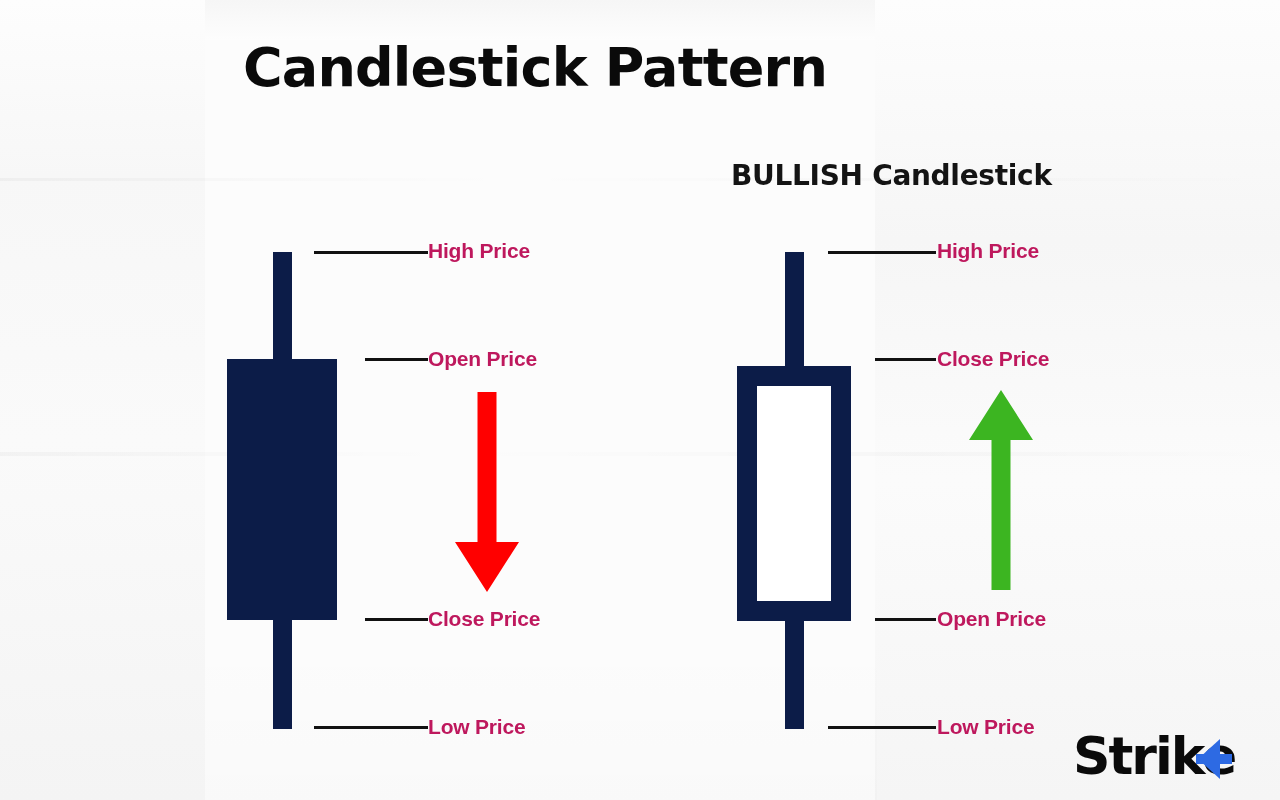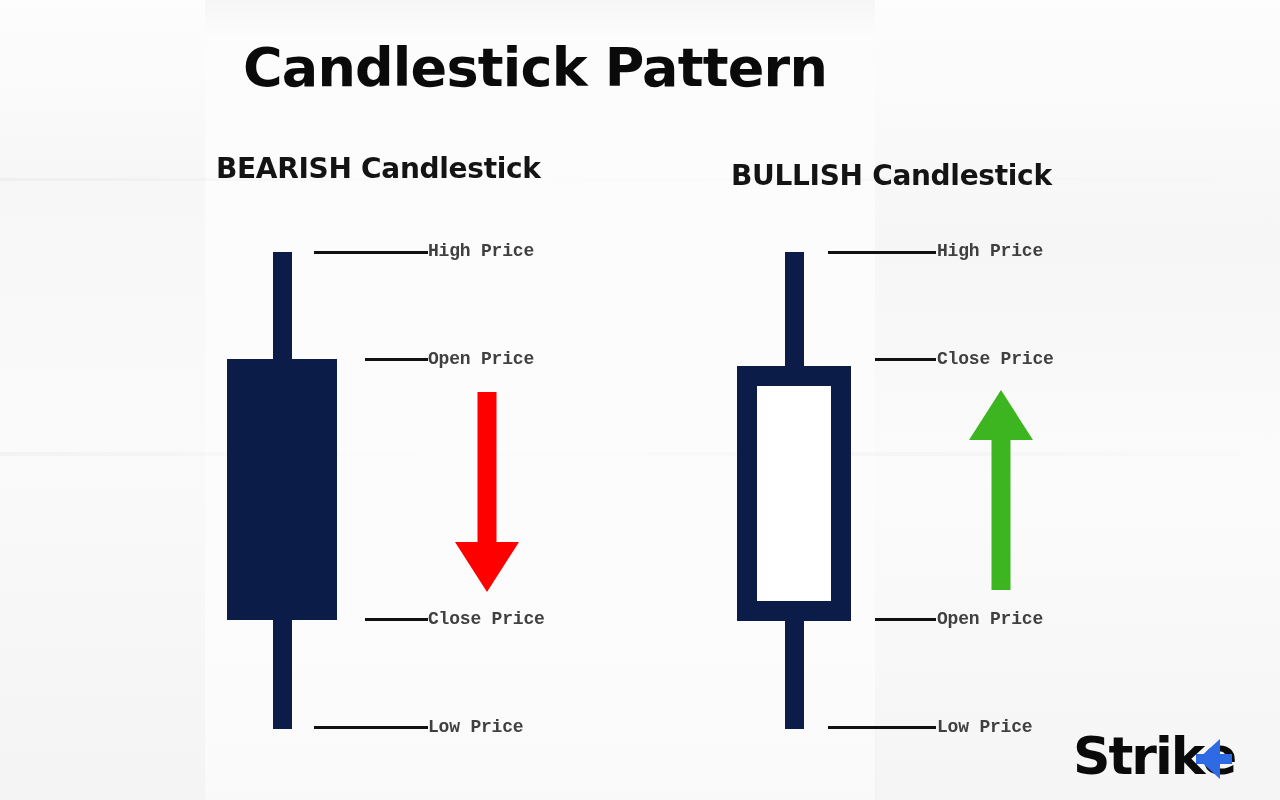--- a/index.html
+++ b/index.html
@@ -107,25 +107,25 @@
   #bullish-wick-lower { left: 785px; top: 619px;  height: 110px; }
 
   
   .leader {
     position: absolute;
     height: 3px;
     background: #111111;
   }
   .plabel {
     position: absolute;
-    font-size: 18px;
+    font-size: 21px;
     font-weight: 600;
-    color: #404040;
+    color: #be185d;
     white-space: nowrap;
-    font-family: Liberation Mono, monospace;
+    font-family: Liberation Sans, sans-serif;
     letter-spacing: -0.2px;
     transform: translateY(-50%);
   }
 
   
   #lead-l-high  { left: 314px; top: 251px; width: 114px; }
   #lead-l-open  { left: 365px; top: 358px; width: 63px;  }
   #lead-l-close { left: 365px; top: 618px; width: 63px;  }
   #lead-l-low   { left: 314px; top: 726px; width: 114px; }
 
@@ -194,21 +194,20 @@
 
   <div class="bg-wash wash-a"></div>
   <div class="bg-wash wash-b"></div>
   <div class="bg-wash wash-c"></div>
   <div class="bg-wash wash-d"></div>
   <div class="bg-wash wash-e"></div>
   <div class="bg-wash wash-f"></div>
 
   <div id="title">Candlestick Pattern</div>
 
-  <div class="subtitle" id="sub-bearish">BEARISH Candlestick</div>
   <div class="subtitle" id="sub-bullish">BULLISH Candlestick</div>
 
   <div class="wick" id="bearish-wick-upper"></div>
   <div class="body-solid" id="bearish-body"></div>
   <div class="wick" id="bearish-wick-lower"></div>
 
   <div class="leader" id="lead-l-high"></div>
   <div class="leader" id="lead-l-open"></div>
   <div class="leader" id="lead-l-close"></div>
   <div class="leader" id="lead-l-low"></div>

